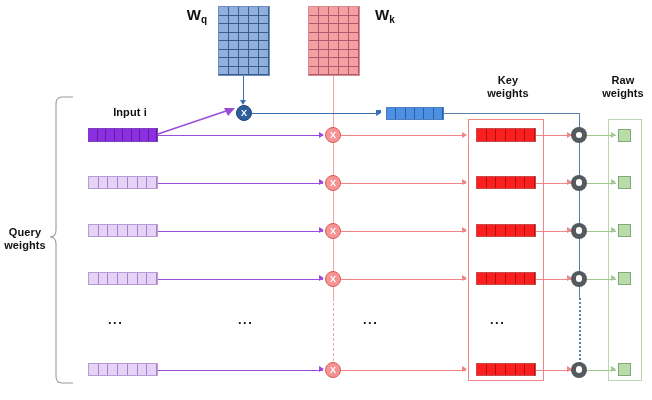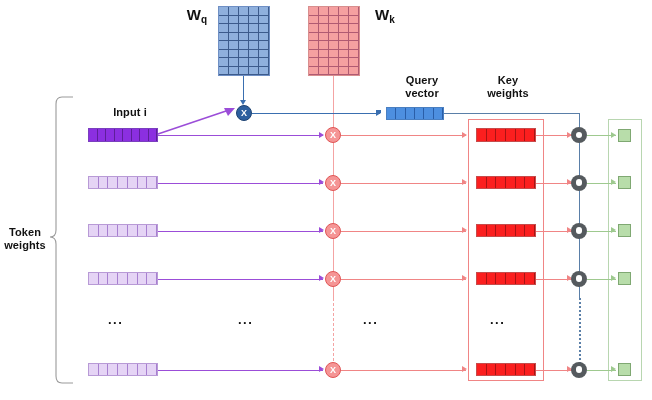--- a/index.html
+++ b/index.html
@@ -171,33 +171,33 @@
     <div class="cell"></div>
       <div class="cell"></div>
       <div class="cell"></div>
       <div class="cell"></div>
       <div class="cell"></div>
   </div>
 
   <div class="vline c-pink" style="left:333px;top:76px;height:222px;"></div>
   <div class="vline c-pink dashed" style="left:333px;top:298px;height:65px;"></div>
 
-  <div class="lbl" style="left:386px;top:74px;width:72px;">
-    <span>Query</span><br>
-    <span>vector</span>
-  </div>
   <div class="lbl" style="left:472px;top:74px;width:72px;">
     <span>Key</span><br>
     <span>weights</span>
   </div>
+  <div class="lbl" style="left:594px;top:74px;width:58px;">
+    <span>Raw</span><br>
+    <span>weights</span>
+  </div>
   <div class="lbl" style="left:90px;top:106px;width:80px;">
     <span>Input i</span>
   </div>
   <div class="lbl" style="left:2px;top:226px;width:46px;">
-    <span>Token</span><br>
+    <span>Query</span><br>
     <span>weights</span>
   </div>
 
   <div class="brace" style="left:48px;top:96px;width:26px;height:288px;">
     <svg width="26" height="288" viewBox="0 0 26 288">
       <path d="M25 1 H14 Q8 1 8 8 V134 Q8 141 2 141 Q8 141 8 148 V280 Q8 287 14 287 H25" fill="none" stroke="#9a9a9a" stroke-width="1.1"></path>
     </svg>
   </div>
 
   <div class="gbox kbox" style="left:468px;top:119px;width:76px;height:262px;"></div>

